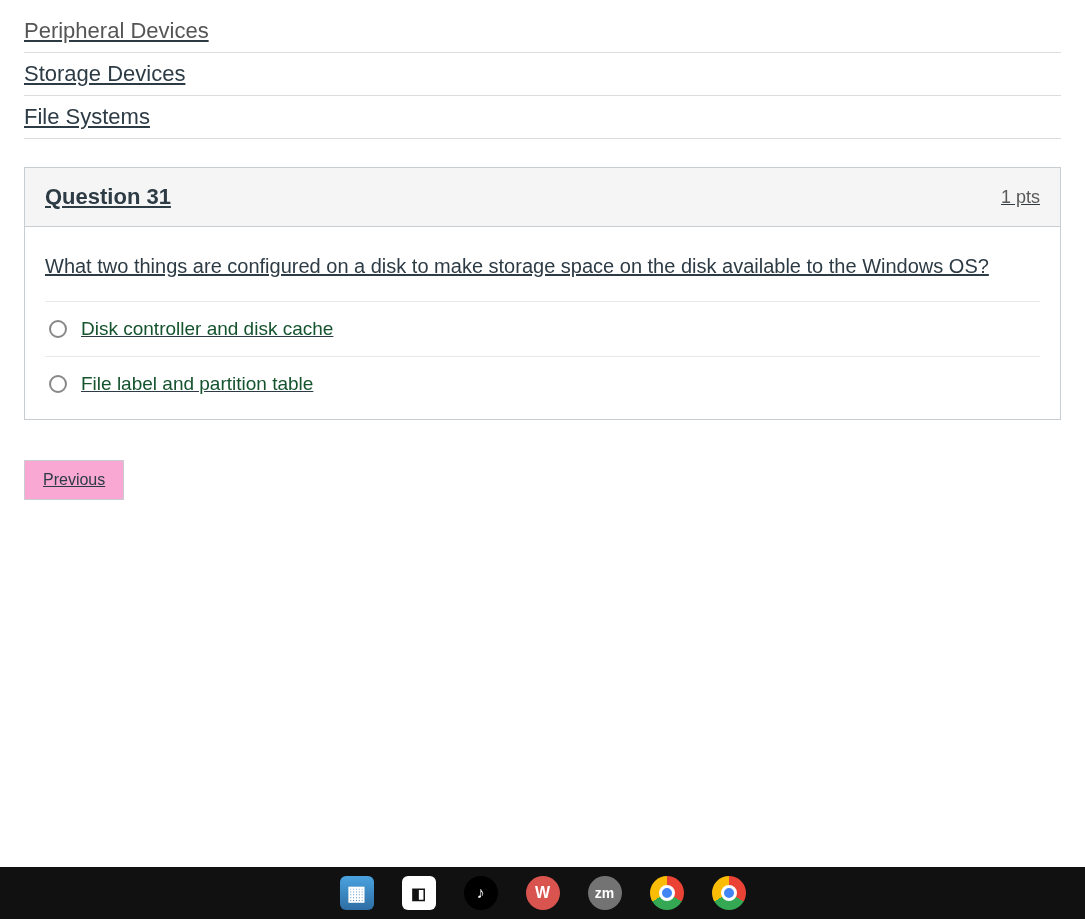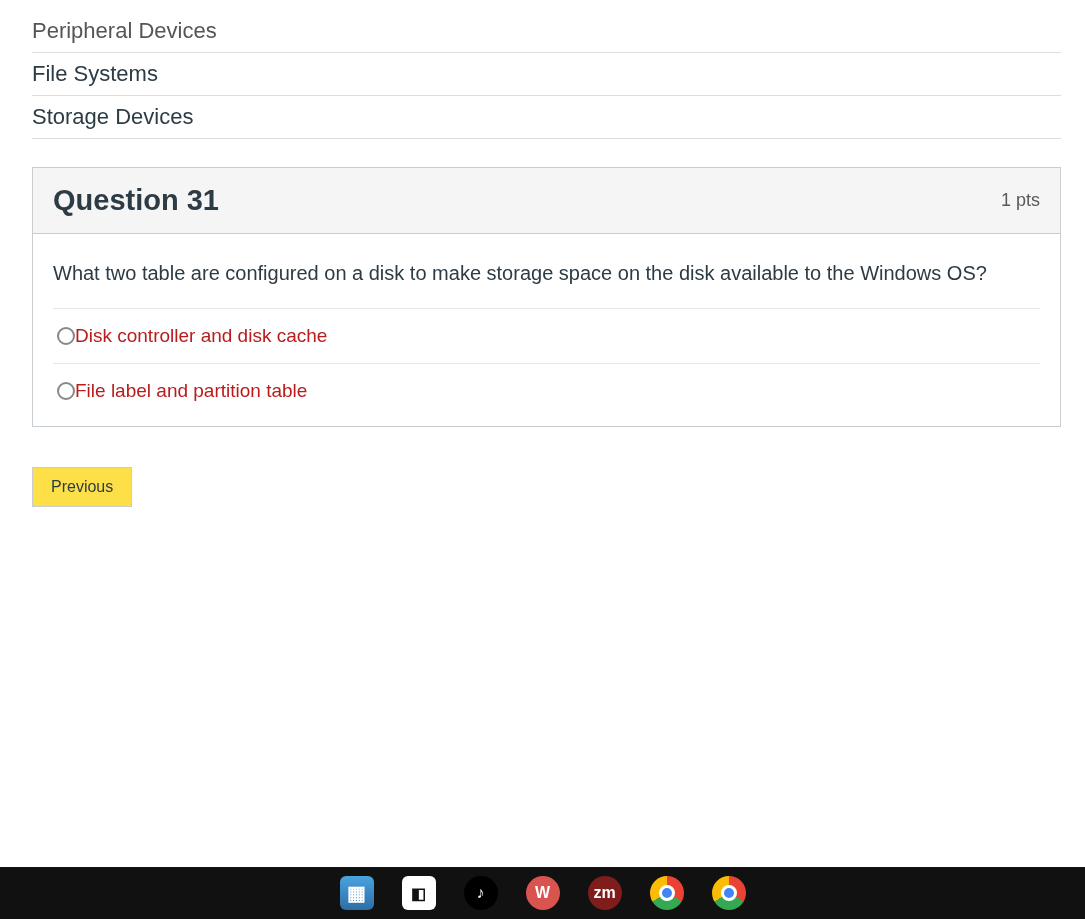--- a/index.html
+++ b/index.html
@@ -7,23 +7,24 @@
     font-family: "Helvetica Neue", Arial, sans-serif;
     background: #f5f5f5;
     color: #2d3b45;
     width: 1085px;
     height: 919px;
     overflow: hidden;
     position: relative;
   }
   .page {
     background: #ffffff;
-    padding: 10px 24px 24px 32px;
+    padding: 10px 24px 24px 24px;
     width: 100%;
     min-height: 100%;
+    text-decoration: underline;
   }
   .topic {
     font-size: 22px;
     color: #2d3b45;
     padding: 8px 0;
     border-bottom: 1px solid #ddd;
   }
   .topic.partial { color: #555; }
   .question-card {
     border: 1px solid #c7cdd1;
@@ -32,62 +33,63 @@
   }
   .question-header {
     display: flex;
     justify-content: space-between;
     align-items: center;
     background: #f5f5f5;
     border-bottom: 1px solid #c7cdd1;
     padding: 16px 20px;
   }
   .question-title {
-    font-size: 29px;
+    font-size: 22px;
     font-weight: 700;
     color: #2d3b45;
   }
   .question-points {
     font-size: 18px;
     color: #595959;
     margin-left: 7px;
   }
   .question-body {
     padding: 24px 20px 8px 20px;
   }
   .question-text {
     font-size: 20px;
     color: #2d3b45;
     line-height: 1.5;
     padding-bottom: 20px;
   }
   .option-row {
     display: flex;
     align-items: center;
+    gap: 14px;
     padding: 16px 4px;
     border-top: 1px solid #e8e8e8;
     font-size: 19px;
-    color: #b91c1c;
+    color: #14532d;
     cursor: pointer;
   }
   .radio {
     width: 18px;
     height: 18px;
     border: 2px solid #888;
     border-radius: 50%;
     flex-shrink: 0;
     background: #fff;
   }
   .nav-row {
     display: flex;
     justify-content: space-between;
     margin-top: 40px;
   }
   .nav-btn {
-    background: #fde047;
+    background: #f9a8d4;
     border: 1px solid #c7cdd1;
     padding: 10px 18px;
     font-size: 16px;
     color: #2d3b45;
     cursor: pointer;
   }
   
   .taskbar {
     position: absolute;
     left: 0; right: 0; bottom: 0;
@@ -105,21 +107,21 @@
     align-items: center;
     justify-content: center;
     font-size: 16px;
     font-weight: 700;
     color: #fff;
   }
   .tb-calc { background: linear-gradient(#4aa3df,#2e6da4); border-radius: 6px; font-size:20px;}
   .tb-store { background: #fff; color:#111; border-radius:6px;}
   .tb-tiktok { background: #000; }
   .tb-wps { background: #d9534f; }
-  .tb-zoom { background: #7f1d1d; font-size:16px;}
+  .tb-zoom { background: #737373; font-size:14px;}
   .tb-chrome {
     background: conic-gradient(#ea4335 0 120deg, #34a853 120deg 240deg, #fbbc05 240deg 360deg);
     position: relative;
   }
   .tb-chrome::after{
     content:"";position:absolute;inset:9px;border-radius:50%;background:#4285f4;border:3px solid #fff;
   }
   .tb-chrome2 {
     background: conic-gradient(#ea4335 0 120deg, #34a853 120deg 240deg, #fbbc05 240deg 360deg);
     position: relative;
@@ -127,30 +129,30 @@
   .tb-chrome2::after{
     content:"";position:absolute;inset:9px;border-radius:50%;background:#4285f4;border:3px solid #fff;
   }
 </style>
 </head>
 <body>
 
 <div class="page">
 
   <div class="topic partial">Peripheral Devices</div>
+  <div class="topic">Storage Devices</div>
   <div class="topic">File Systems</div>
-  <div class="topic">Storage Devices</div>
 
   <div class="question-card">
     <div class="question-header">
       <div class="question-title">Question 31</div>
       <div class="question-points">1 pts</div>
     </div>
     <div class="question-body">
-      <div class="question-text">What two table are configured on a disk to make storage space on the disk available to the Windows OS?</div>
+      <div class="question-text">What two things are configured on a disk to make storage space on the disk available to the Windows OS?</div>
 
       <label class="option-row">
         <span class="radio"></span>
         <span>Disk controller and disk cache</span>
       </label>
       <label class="option-row">
         <span class="radio"></span>
         <span>File label and partition table</span>
       </label>
     </div>

